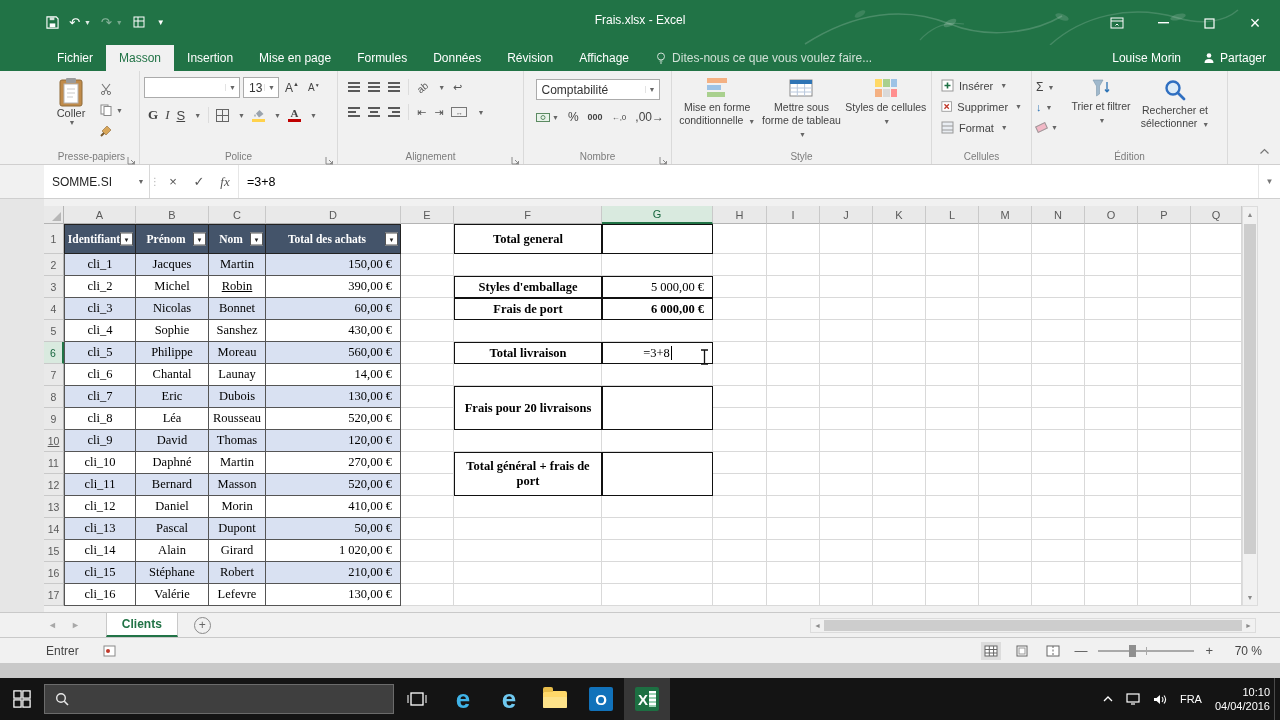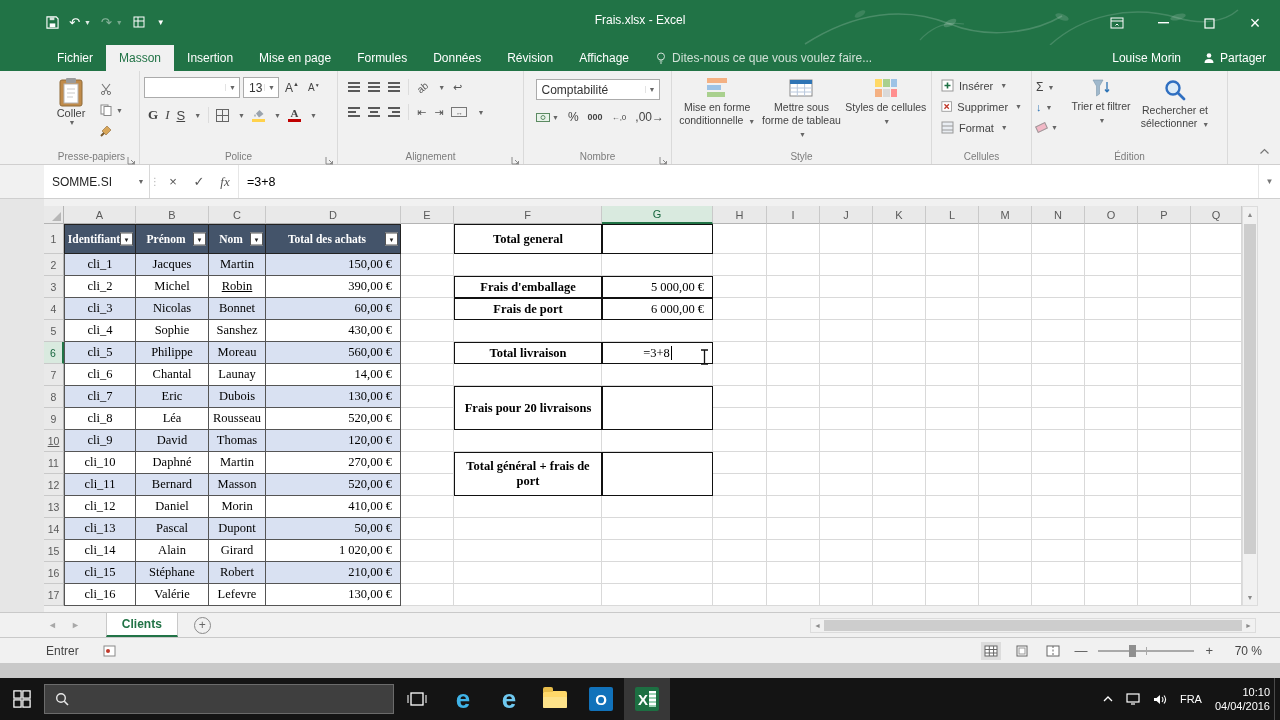--- a/index.html
+++ b/index.html
@@ -878,24 +878,24 @@
         <div class="tcell band" style="grid-area: 17 / 2; border-left: 1px solid rgb(85, 85, 85);">cli_15</div>
         <div class="tcell band" style="grid-area: 17 / 3;">Stéphane</div>
         <div class="tcell band" style="grid-area: 17 / 4;">Robert</div>
         <div class="tcell band amount" style="grid-area: 17 / 5;">210,00 €</div>
         <div class="tcell" style="grid-area: 18 / 2; border-left: 1px solid rgb(85, 85, 85);">cli_16</div>
         <div class="tcell" style="grid-area: 18 / 3;">Valérie</div>
         <div class="tcell" style="grid-area: 18 / 4;">Lefevre</div>
         <div class="tcell amount" style="grid-area: 18 / 5;">130,00 €</div>
         <div class="sbox-label" style="grid-area: 2 / 7;">Total general</div>
         <div class="sbox-value" style="grid-area: 2 / 8;"></div>
-        <div class="sbox-label" style="grid-area: 4 / 7;">Frais d'emballage</div>
+        <div class="sbox-label" style="grid-area: 4 / 7;">Styles d'emballage</div>
         <div class="sbox-value" style="grid-area: 4 / 8;">5 000,00 €</div>
         <div class="sbox-label" style="grid-area: 5 / 7;">Frais de port</div>
-        <div class="sbox-value" style="grid-area: 5 / 8;">6 000,00 €</div>
+        <div class="sbox-value" style="grid-area: 5 / 8; font-weight: bold;">6 000,00 €</div>
         <div class="sbox-label" style="grid-area: 7 / 7;">Total livraison</div>
         <div class="sbox-value editing" style="grid-area: 7 / 8;">
           <span>=3+8</span>
           <i class="caret"></i>
         </div>
         <div class="sbox-label" style="grid-area: 9 / 7 / span 2;">Frais pour 20 livraisons</div>
         <div class="sbox-value" style="grid-area: 9 / 8 / span 2;"></div>
         <div class="sbox-label" style="grid-area: 12 / 7 / span 2;">Total général + frais de port</div>
         <div class="sbox-value" style="grid-area: 12 / 8 / span 2;"></div>
       </div>

